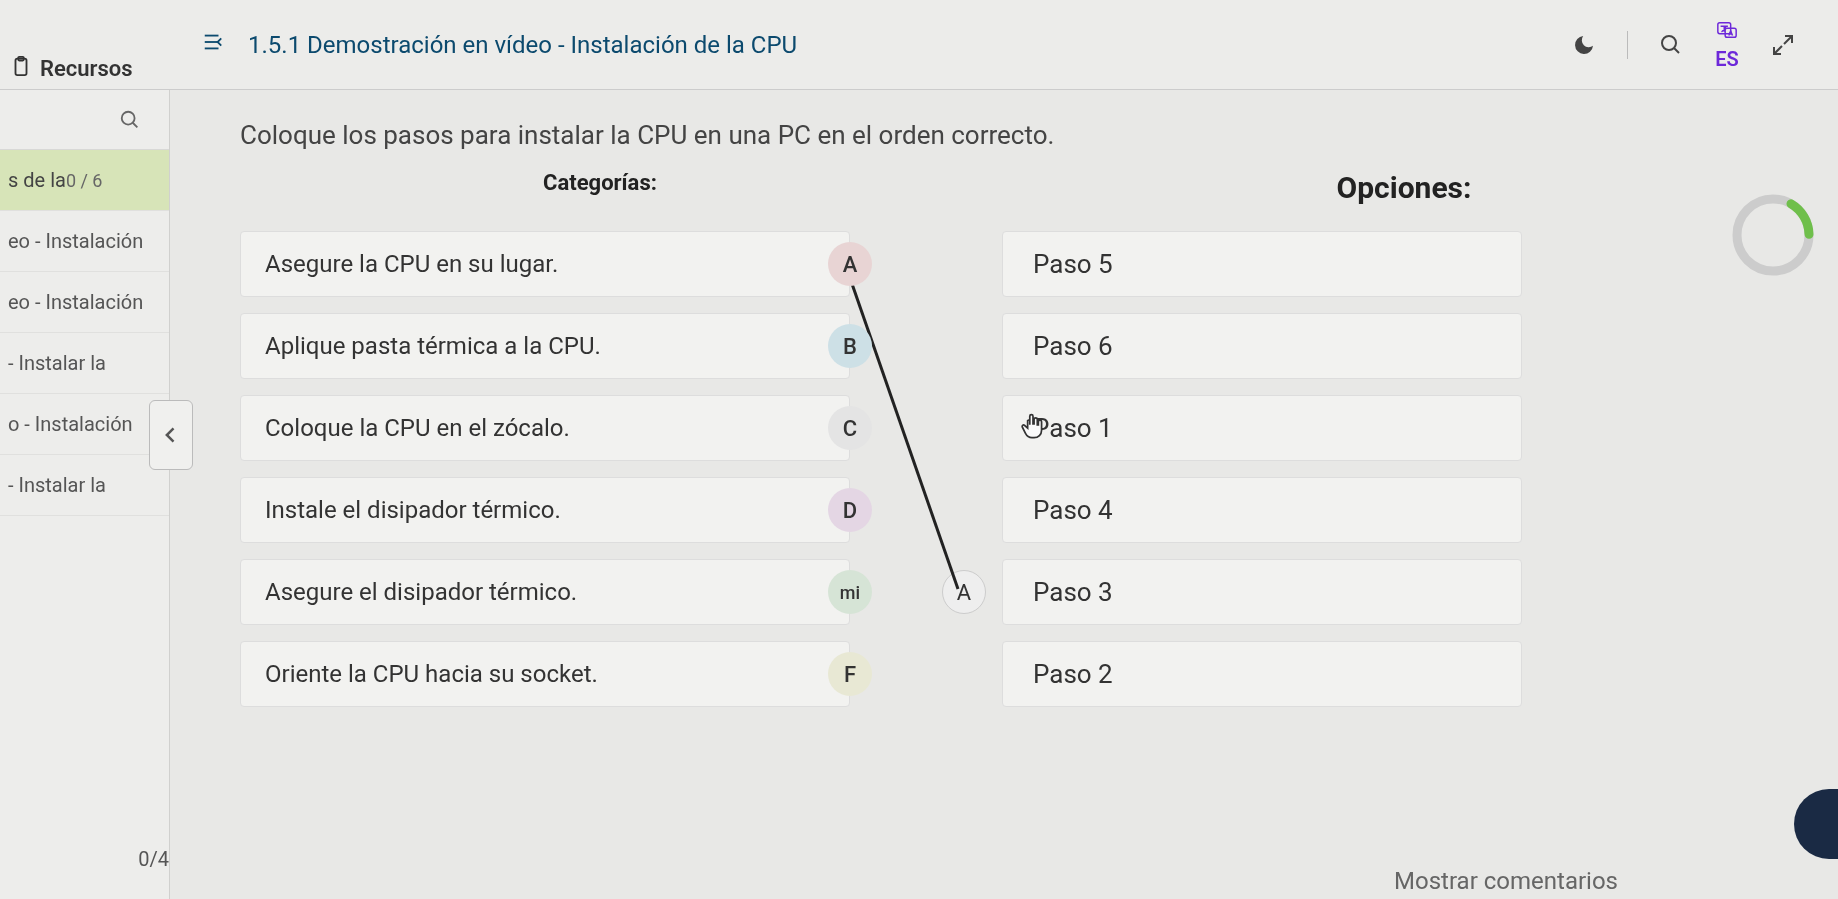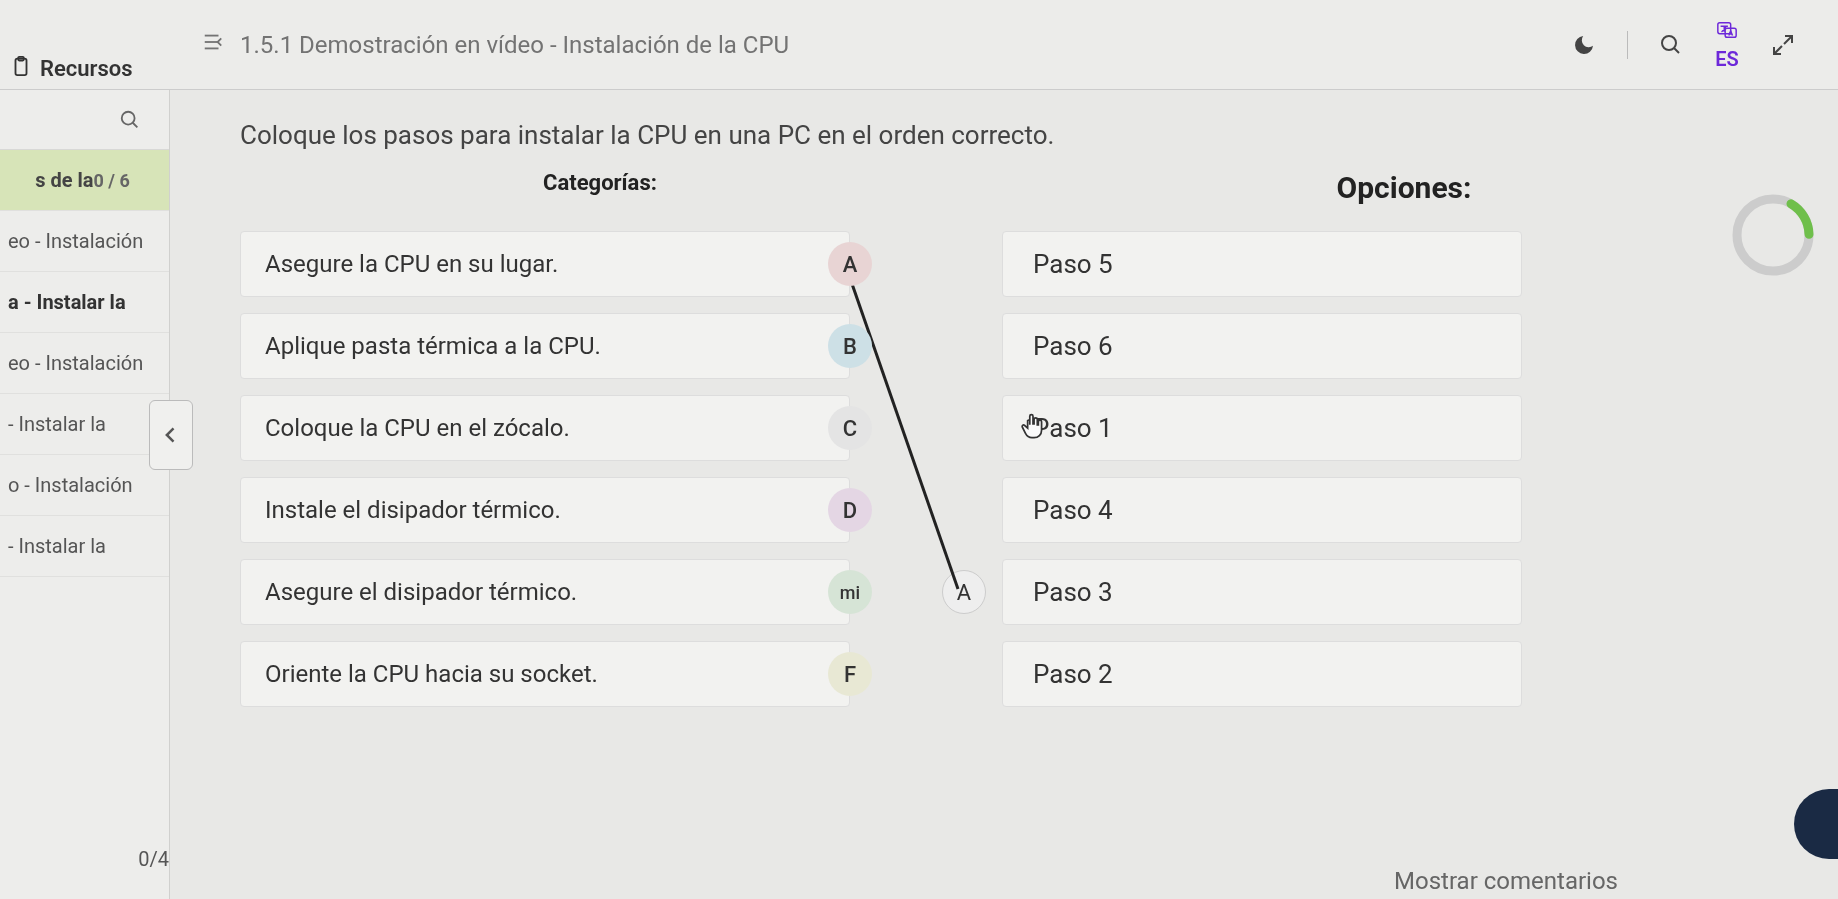--- a/index.html
+++ b/index.html
@@ -28,24 +28,24 @@
     font-weight: 600;
     font-size: 22px;
     color: #333;
     margin-top: 48px;
   }
   .clipboard-icon svg { width: 22px; height: 26px; }
   .breadcrumb-area {
     flex: 1;
     display: flex;
     align-items: center;
-    gap: 14px;
+    gap: 22px;
     padding-left: 30px;
     font-size: 24px;
-    color: #737373;
+    color: #0c4a6e;
   }
   .menu-toggle-icon svg { width: 26px; height: 22px; }
   .header-actions {
     display: flex;
     align-items: center;
     gap: 28px;
     padding-right: 40px;
   }
   .header-actions .icon-btn { width: 30px; height: 30px; display:flex; align-items:center; justify-content:center; cursor:pointer; color:#444; }
   .header-actions .divider { width:1px; height:28px; background:#bbb; }
@@ -74,24 +74,24 @@
     padding: 18px 12px 18px 8px;
     font-size: 20px;
     color:#555;
     border-bottom:1px solid #e0e0de;
     cursor:pointer;
     white-space:nowrap;
     overflow:hidden;
   }
   .nav-item.active {
     background:#d7e4b8;
-    font-weight:700;
+    font-weight:400;
     color:#444;
     display:flex;
-    justify-content:center;
+    justify-content:flex-start;
     align-items:center;
   }
   .nav-item.active .counter { font-size:18px; color:#666; }
   .nav-item.bold { font-weight:700; color:#333; }
   .bottom-counter {
     position:absolute;
     bottom:28px;
     width:100%;
     text-align:right;
     font-size:20px;
@@ -304,23 +304,20 @@
         </svg>
     </div>
 
     <div class="nav-item active">
       <span>s de la</span>
       <span class="counter">0 / 6</span>
     </div>
     <div class="nav-item">
       <span>eo - Instalación</span>
     </div>
-    <div class="nav-item bold">
-      <span>a - Instalar la</span>
-    </div>
     <div class="nav-item">
       <span>eo - Instalación</span>
     </div>
     <div class="nav-item">
       <span>- Instalar la</span>
     </div>
     <div class="nav-item">
       <span>o - Instalación</span>
     </div>
     <div class="nav-item">

